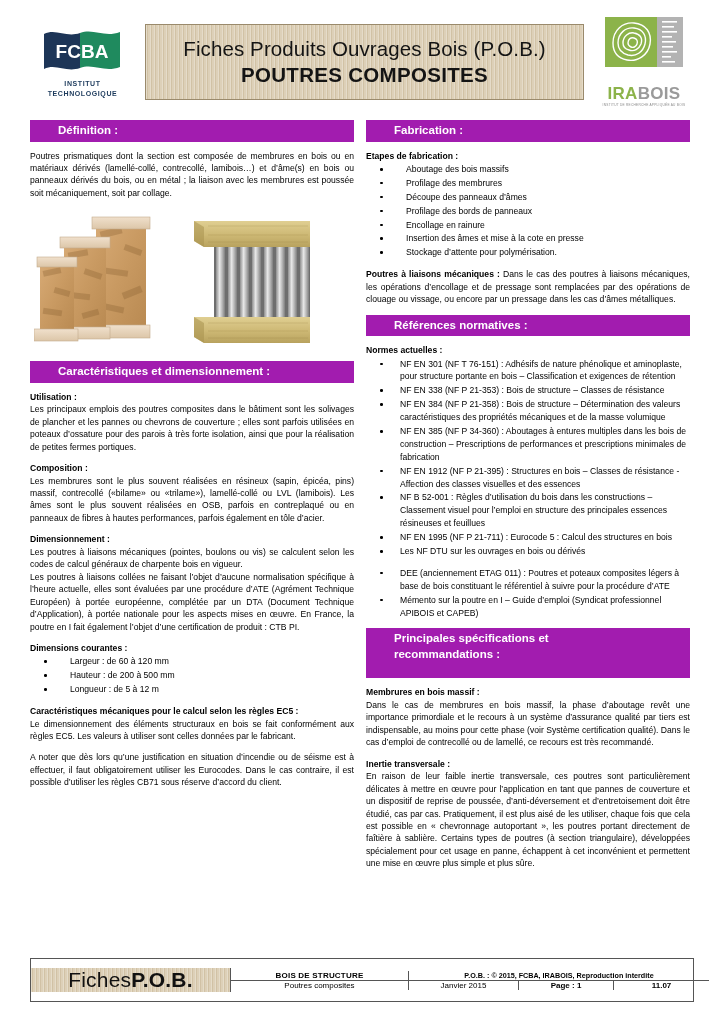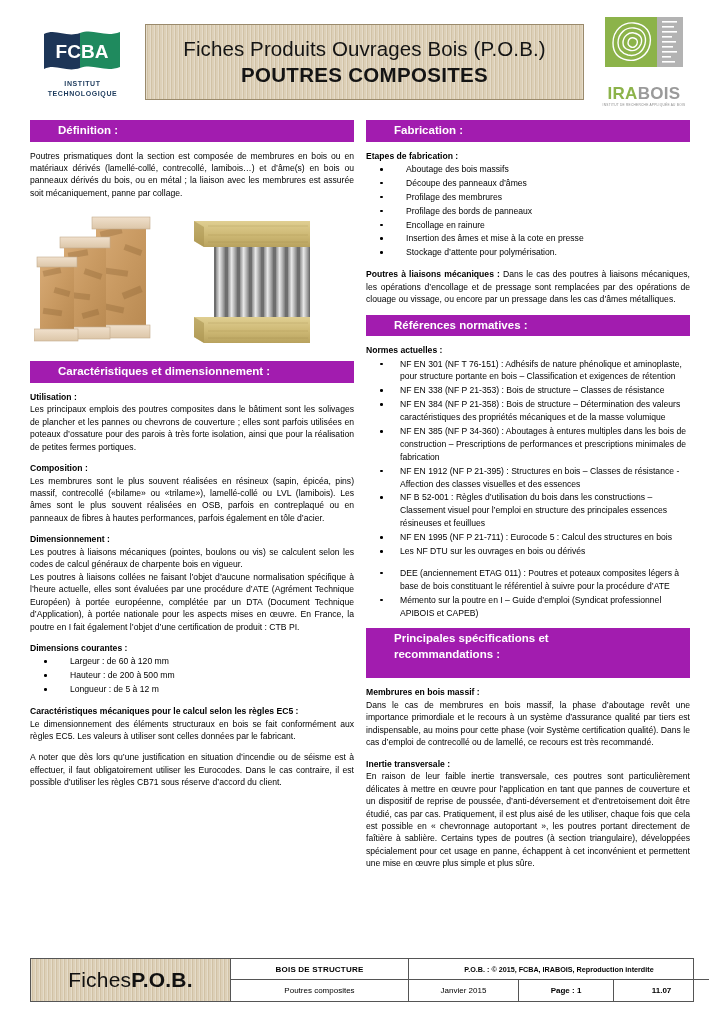--- a/index.html
+++ b/index.html
@@ -190,20 +190,21 @@
 
   
   .footer {
     position: absolute;
     left: 30px;
     right: 30px;
     bottom: 22px;
     display: flex;
     border: 1px solid #555;
     height: 44px;
+    align-items: center;
   }
   .footer-brand {
     flex: 0 0 200px;
     border-right: 1px solid #555;
     background-color: #d9cbb0;
     background-image:
       repeating-linear-gradient(90deg,
         rgba(255,255,255,0.32) 0px,
         rgba(255,255,255,0.32) 1px,
         rgba(168,146,108,0.16) 1px,
@@ -293,21 +294,21 @@
       <div class="ira-sub">INSTITUT DE RECHERCHE APPLIQUÉE AU BOIS</div>
     </div>
   </div>
 
   <div class="columns">
 
     <div class="col">
 
       <div class="section-bar">Définition :</div>
 
-      <div class="txt p">Poutres prismatiques dont la section est composée de membrures en bois ou en matériaux dérivés (lamellé-collé, contrecollé, lamibois…) et d’âme(s) en bois ou panneaux dérivés du bois, ou en métal ; la liaison avec les membrures est assurée soit mécaniquement, panne par collage.</div>
+      <div class="txt p">Poutres prismatiques dont la section est composée de membrures en bois ou en matériaux dérivés (lamellé-collé, contrecollé, lamibois…) et d’âme(s) en bois ou panneaux dérivés du bois, ou en métal ; la liaison avec les membrures est poussée soit mécaniquement, soit par collage.</div>
 
       <div class="photo-row">
         <div class="photo photo-osb">
           <svg width="136" height="136" viewBox="0 0 136 136">
             <defs>
               <linearGradient id="osbG" x1="0" y1="0" x2="1" y2="1">
                 <stop offset="0%" stop-color="#d8ab76"></stop>
                 <stop offset="50%" stop-color="#c99a62"></stop>
                 <stop offset="100%" stop-color="#b98a52"></stop>
               </linearGradient>
@@ -419,22 +420,22 @@
       <div class="txt p">A noter que dès lors qu’une justification en situation d’incendie ou de séisme est à effectuer, il faut obligatoirement utiliser les Eurocodes. Dans le cas contraire, il est possible d’utiliser les règles CB71 sous réserve d’accord du client.</div>
     </div>
 
     <div class="col">
 
       <div class="section-bar">Fabrication :</div>
 
       <div class="sublabel">Etapes de fabrication :</div>
       <ul class="bullets">
         <li>Aboutage des bois massifs</li>
+        <li>Profilage des membrures</li>
         <li>Découpe des panneaux d’âmes</li>
-        <li>Profilage des membrures</li>
         <li>Profilage des bords de panneaux</li>
         <li>Encollage en rainure</li>
         <li>Insertion des âmes et mise à la cote en presse</li>
         <li>Stockage d’attente pour polymérisation.</li>
       </ul>
 
       <div class="txt p"><span class="sublabel-inline">Poutres à liaisons mécaniques :</span><span> Dans le cas des poutres à liaisons mécaniques, les opérations d’encollage et de pressage sont remplacées par des opérations de clouage ou vissage, ou encore par un pressage dans les cas d’âmes métalliques.</span></div>
 
       <div class="section-bar">Références normatives :</div>
 

